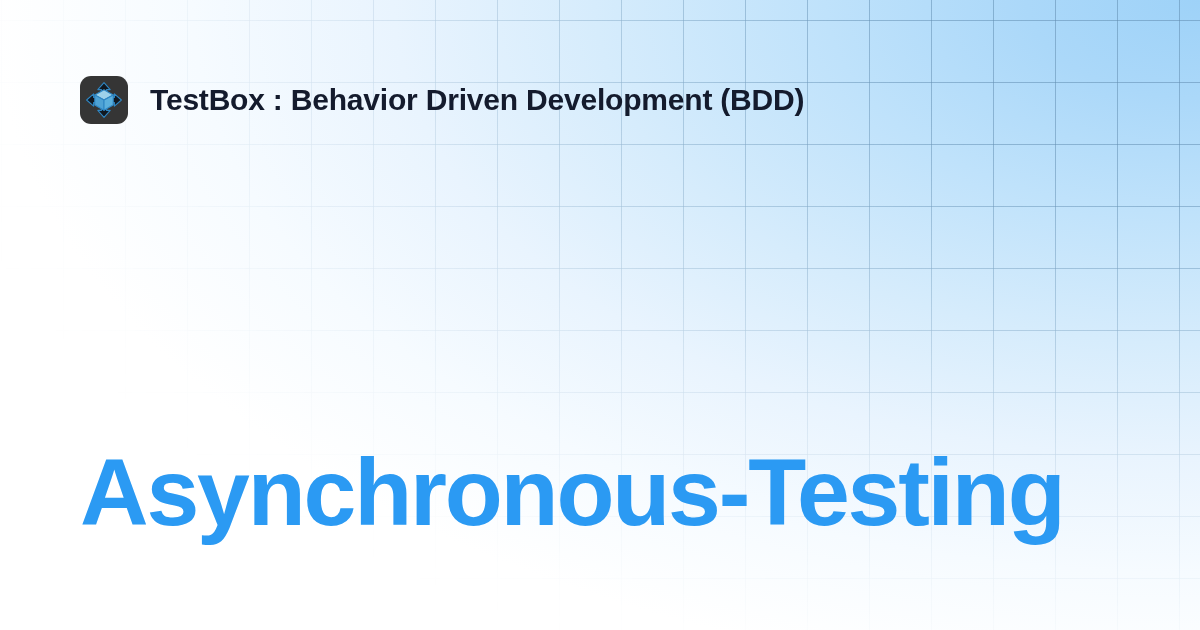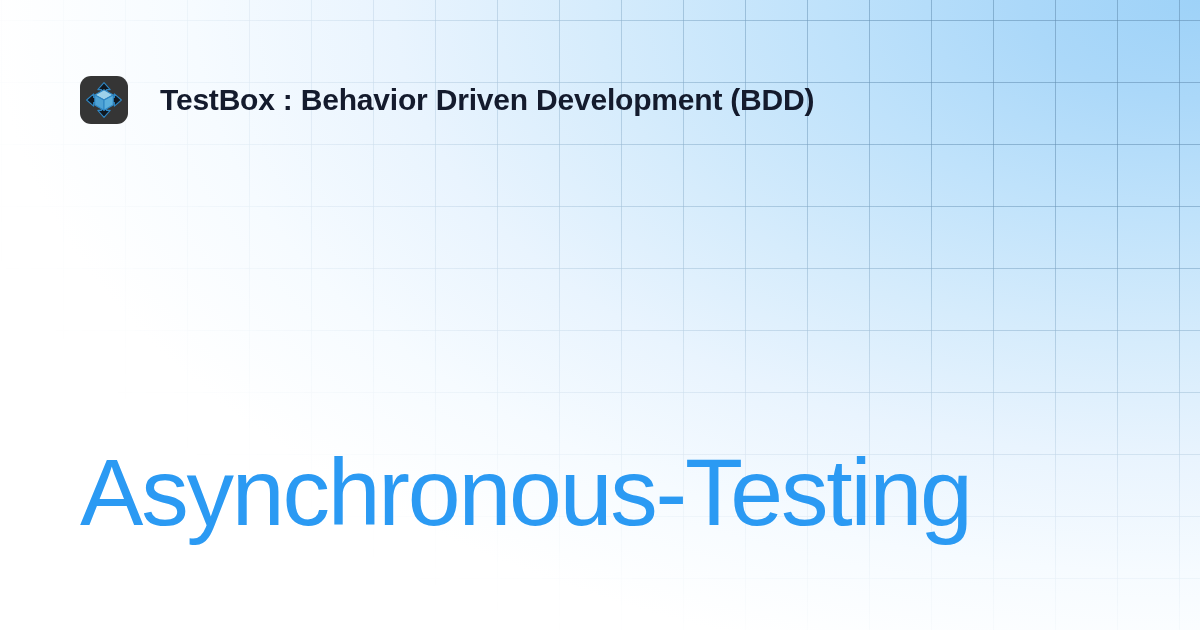--- a/index.html
+++ b/index.html
@@ -57,21 +57,21 @@
         rgba(0,0,0,0) 86%);
   }
 
   
   .header {
     position: absolute;
     left: 80px;
     top: 76px;
     display: flex;
     align-items: center;
-    gap: 32px;
+    gap: 22px;
   }
 
   .logo-badge {
     width: 48px;
     height: 48px;
     border-radius: 11px;
     background: #353535;
     display: flex;
     align-items: center;
     justify-content: center;
@@ -86,21 +86,21 @@
     letter-spacing: -0.2px;
     white-space: nowrap;
   }
 
   
   .page-heading {
     position: absolute;
     left: 80px;
     top: 440px;
     font-size: 95px;
-    font-weight: normal;
+    font-weight: bold;
     color: #2b9af3;
     letter-spacing: -2.2px;
     line-height: 1.1;
     white-space: nowrap;
     margin: 0;
   }
 </style>
 </head>
 <body>
 

